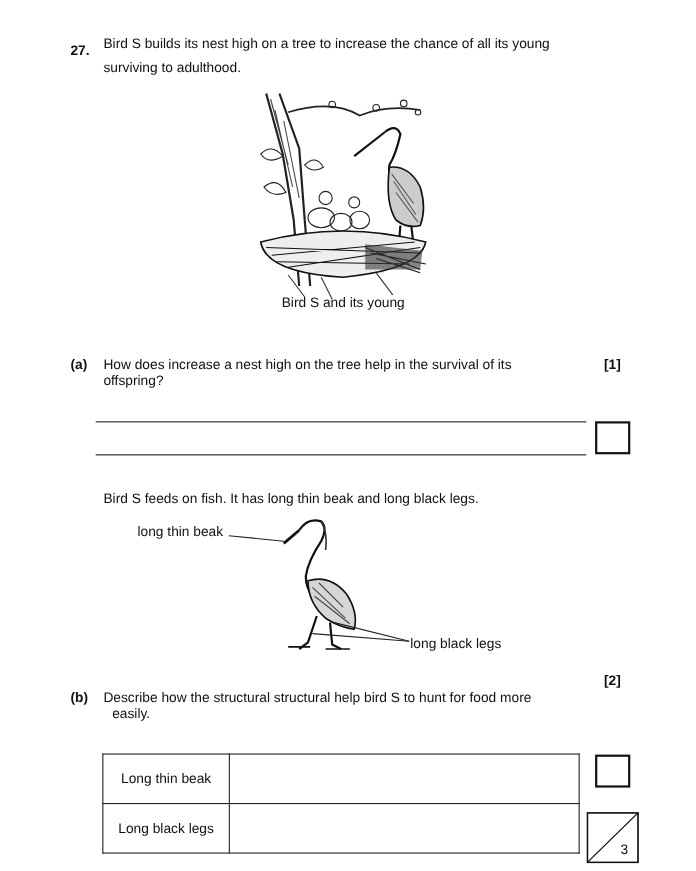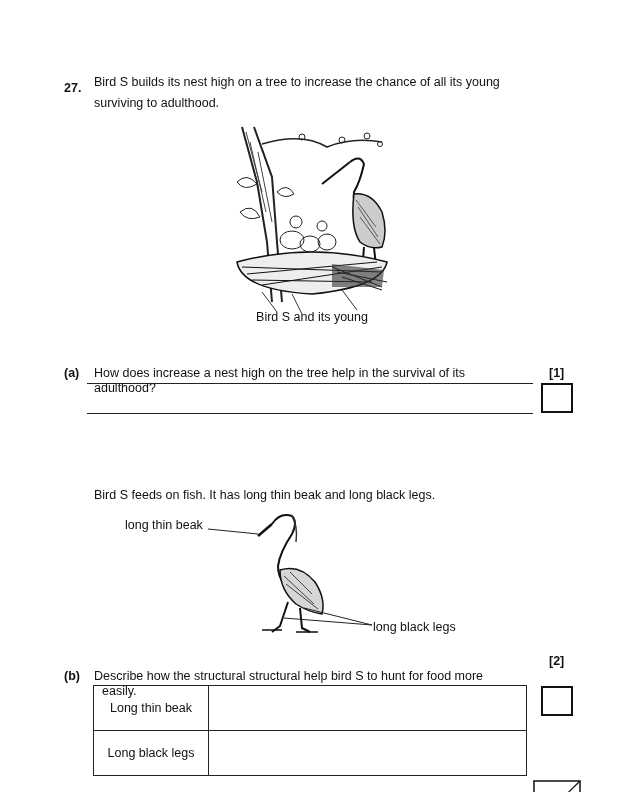--- a/index.html
+++ b/index.html
@@ -1,18 +1,18 @@
 <!DOCTYPE html>
 <html><head>
 <meta charset="utf-8">
 <style>
   html, body { margin:0; padding:0; background:#ffffff; }
   body { width:633px; height:792px; position:relative; overflow:hidden;
          font-family:"Liberation Sans", sans-serif; color:#111; font-size:12.5px; }
-  .abs { position:absolute;margin-top:42px; }
+  .abs { position:absolute; }
   .qnum { font-weight:bold; }
   .line { position:absolute; height:0; border-top:1px solid #222; }
   .markbox { position:absolute; border:2px solid #111; background:#fff; box-sizing:border-box; }
   table.ans { position:absolute; left:93px; top:685px; width:434px; border-collapse:collapse; }
   table.ans td { border:1px solid #222; height:44px; padding:0; }
   table.ans td.lbl { width:114px; text-align:center; font-size:12.5px; }
   .caption { text-align:center; }
   svg { display:block; }
 </style>
 </head>
@@ -52,21 +52,21 @@
     <path d="M5 140 Q80 120 155 140 Q150 165 80 172 Q10 168 5 140Z" fill="#eee" stroke="#111" stroke-width="1.5"></path>
     <path d="M10 145 L150 150 M15 152 L145 140 M20 158 L140 160 M30 163 L150 145 M100 145 L150 165 M105 150 L155 160 M110 155 L150 168" stroke="#111" stroke-width="1"></path>
     <path d="M100 142 L152 148 L150 165 L100 165Z" fill="#333" opacity="0.6"></path>
     <path d="M30 170 L45 190 M60 172 L70 192 M110 168 L125 188" stroke="#333" stroke-width="1"></path>
   </svg>
 </div>
 <div class="abs caption" style="left:212px; top:268px; width:200px;">Bird S and its young</div>
 
 <div class="abs qnum" style="left:64px; top:324px;">(a)</div>
 <div class="abs" style="left:94px; top:324px;">How does increase a nest high on the tree help in the survival of its</div>
-<div class="abs" style="left:94px; top:339px;">adulthood?</div>
+<div class="abs" style="left:94px; top:339px;">offspring?</div>
 <div class="abs qnum" style="left:549px; top:324px;">[1]</div>
 
 <div class="line" style="left:87px; top:383px; width:446px;"></div>
 <div class="line" style="left:87px; top:413px; width:446px;"></div>
 <div class="markbox" style="left:541px; top:383px; width:32px; height:30px;"></div>
 
 <div class="abs" style="left:94px; top:446px;text-align:right;">Bird S feeds on fish. It has long thin beak and long black legs.</div>
 
 <div class="abs" style="left:125px; top:476px;">long thin beak</div>
 <div class="abs" style="left:373px; top:578px;">long black legs</div>

